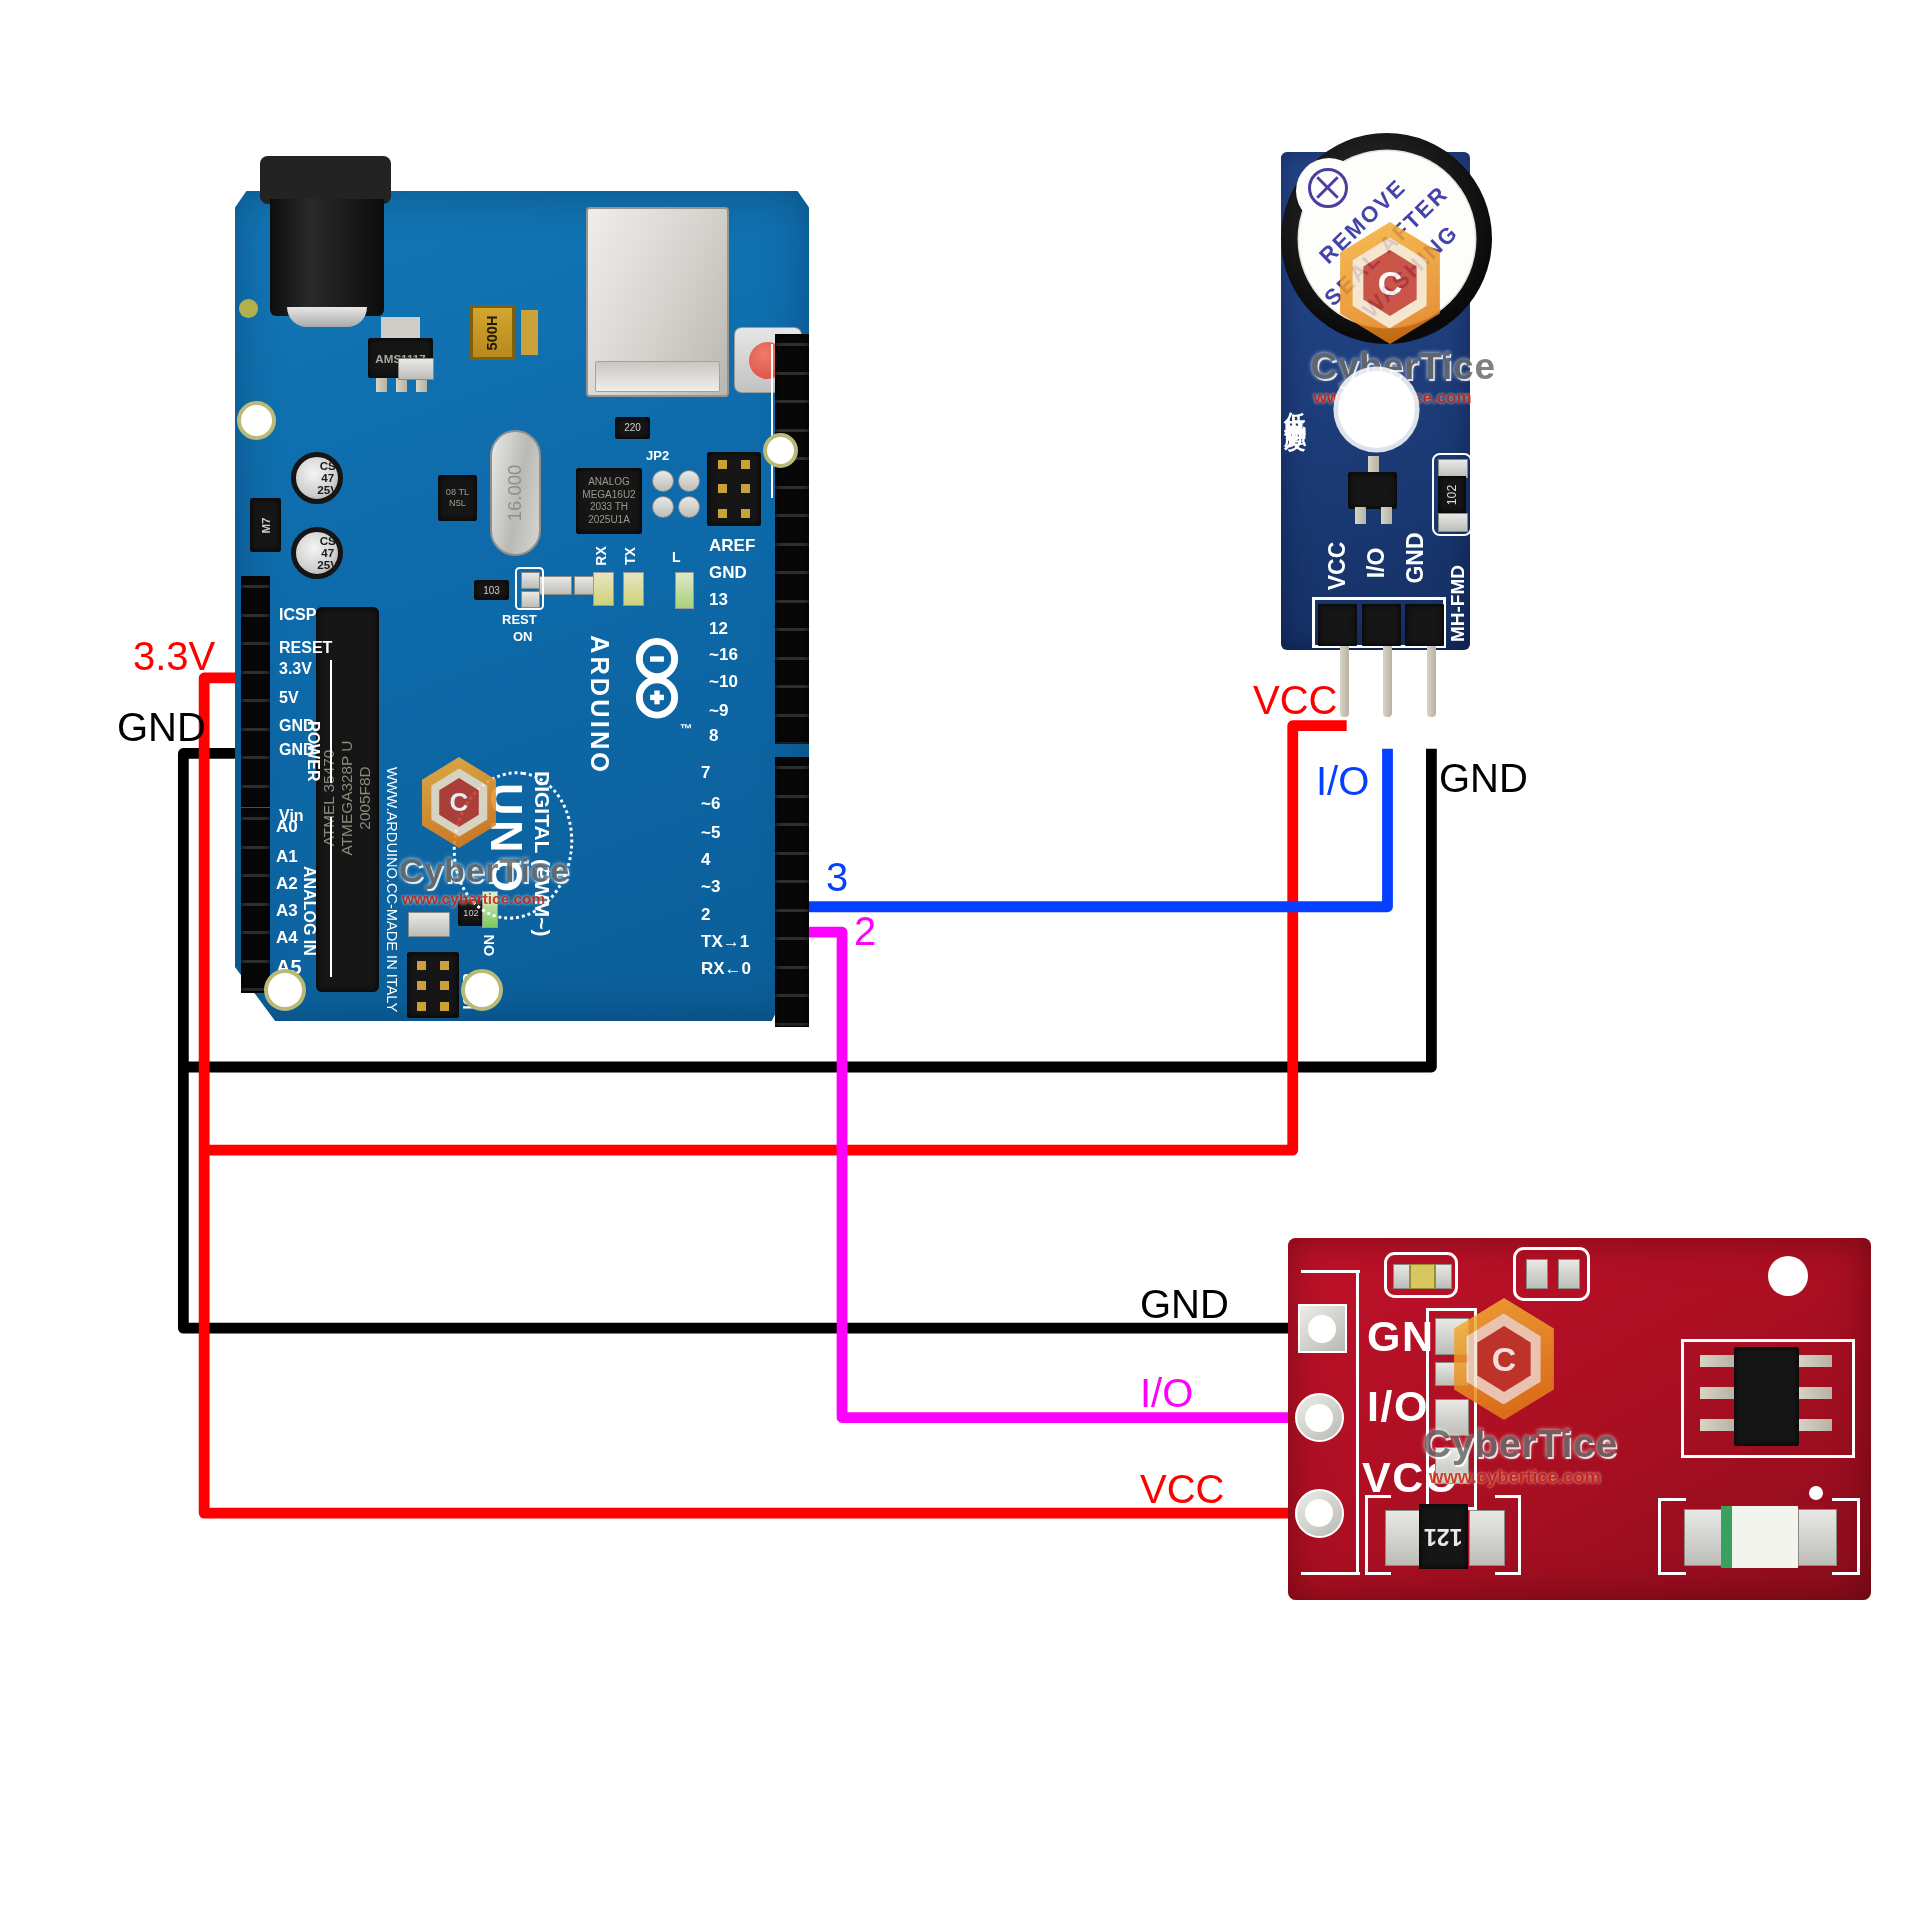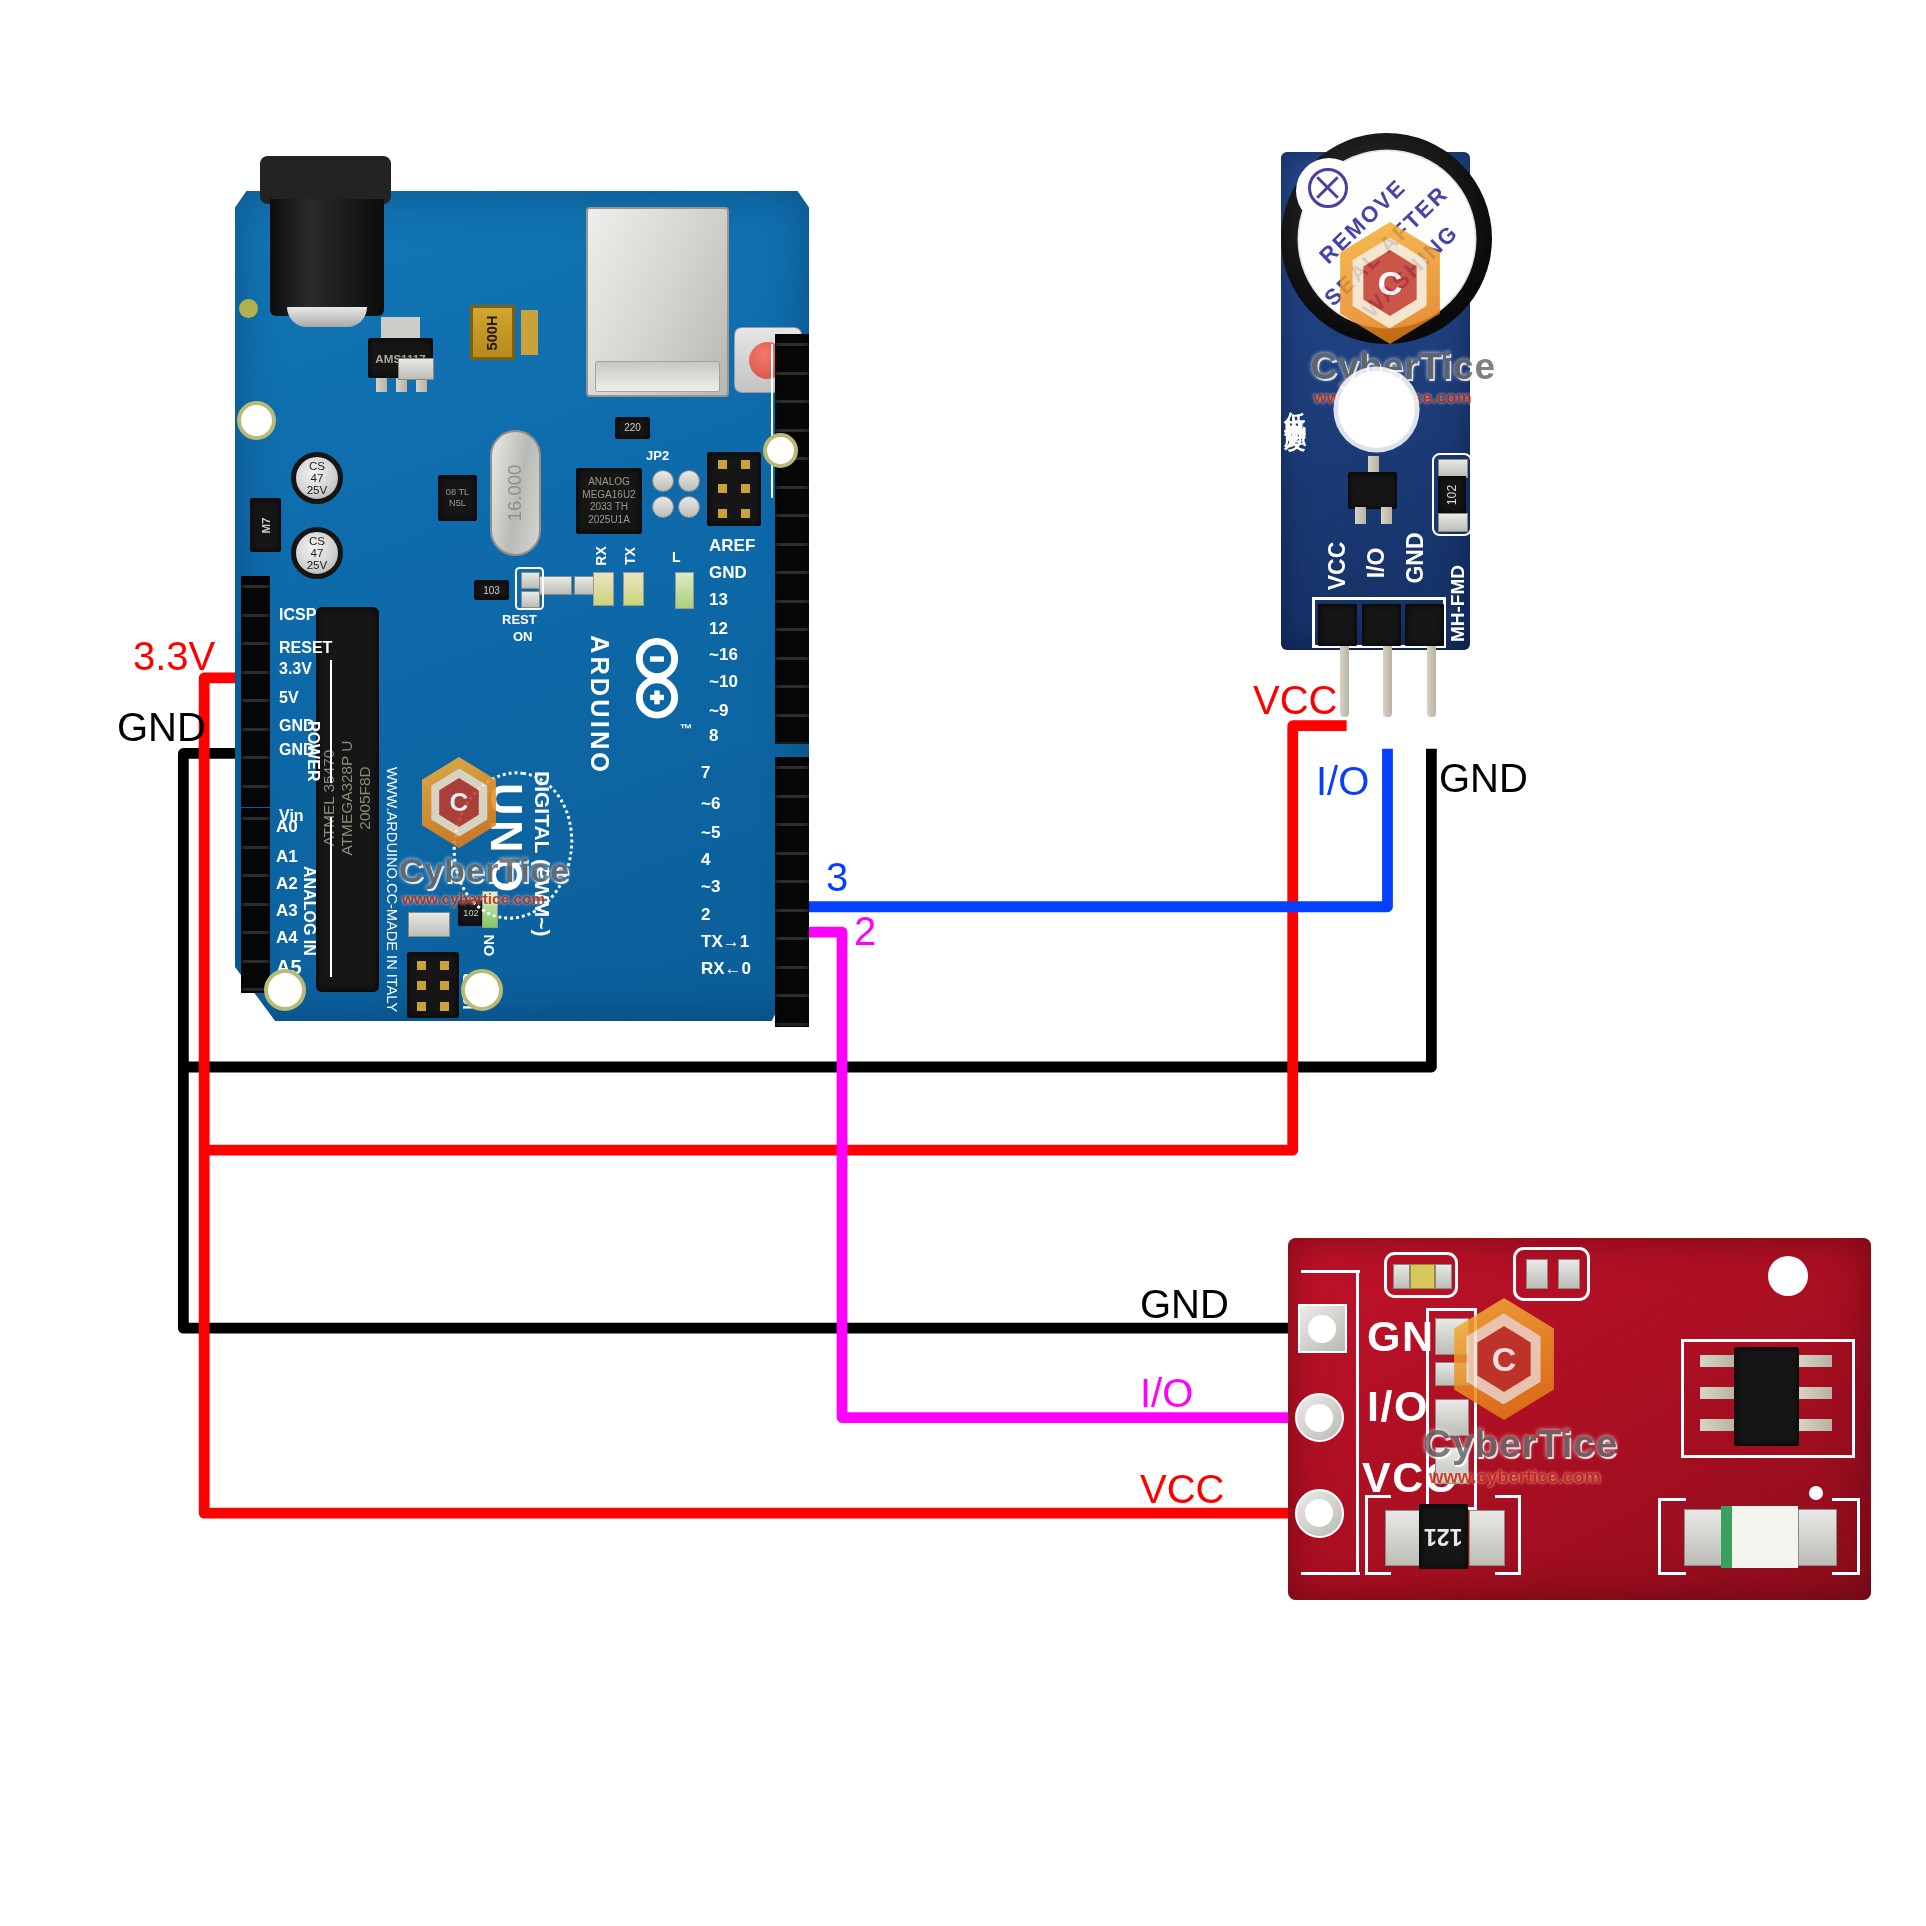--- a/index.html
+++ b/index.html
@@ -29,21 +29,21 @@
   .hole{background:#fff;border-radius:50%;border:4.6px solid #b9b978;box-sizing:border-box;}
   .whole{background:#fff;border-radius:50%;}
   .smd{background:linear-gradient(180deg,#e8e8e6,#bdbdb8);border:0.8px solid #8a8a84;}
   .chip{background:#161616;border-radius:3.1px;box-shadow:inset 0 0 7.7px #000;}
   .gold{background:#c9a23a;}
   .leg{background:linear-gradient(90deg,#d8d4c6,#b7b2a2);}
   .wm-hex{clip-path:polygon(50% 0,93% 25%,93% 75%,50% 100%,7% 75%,7% 25%);}
   .wm-txt{font-weight:bold;color:#6b6b6b;text-shadow:0 0 4.6px #fff,1.5px 1.5px 0 #fff;letter-spacing:0.8px;}
   .wm-url{font-weight:bold;color:#cc2a10;text-shadow:0 0 3.1px #fff;}
   .cap{border-radius:50%;background:radial-gradient(circle at 42% 38%,#f4f4f4,#cfcfcd 60%,#9f9f9d);
-       border:5.4px solid #151515;box-sizing:border-box;color:#1a1a1a;font-weight:normal;}
+       border:5.4px solid #151515;box-sizing:border-box;color:#1a1a1a;font-weight:bold;justify-content:flex-end;}
   .sticker-txt{color:#4343a8;font-weight:bold;letter-spacing:2.3px;line-height:1.55;}
 </style>
 </head>
 <body>
 
 <svg class="ab" style="left:0;top:0" width="1926" height="1926" viewBox="0 0 2500 2500">
   <polyline points="318,978 238,978 238,1724 1716,1724" fill="none" stroke-width="14" stroke-linejoin="round" stroke="#000000"></polyline>
   <polyline points="238,1385 1858,1385 1858,972" fill="none" stroke-width="14" stroke-linejoin="round" stroke="#000000"></polyline>
   <polyline points="318,880 265,880 265,1964 1712,1964" fill="none" stroke-width="14" stroke-linejoin="round" stroke="#ff0000"></polyline>
   <polyline points="265,1493 1678,1493 1678,942 1748,942" fill="none" stroke-width="14" stroke-linejoin="round" stroke="#ff0000"></polyline>

